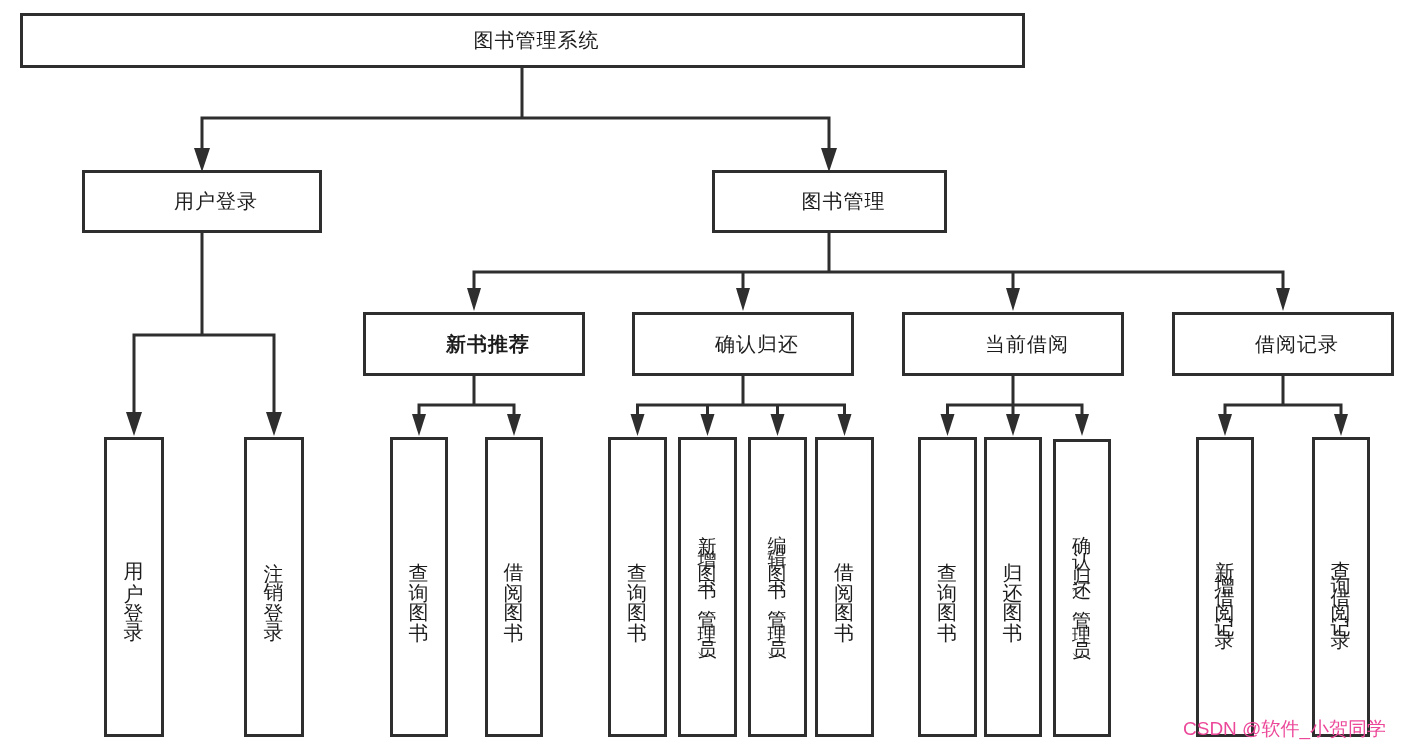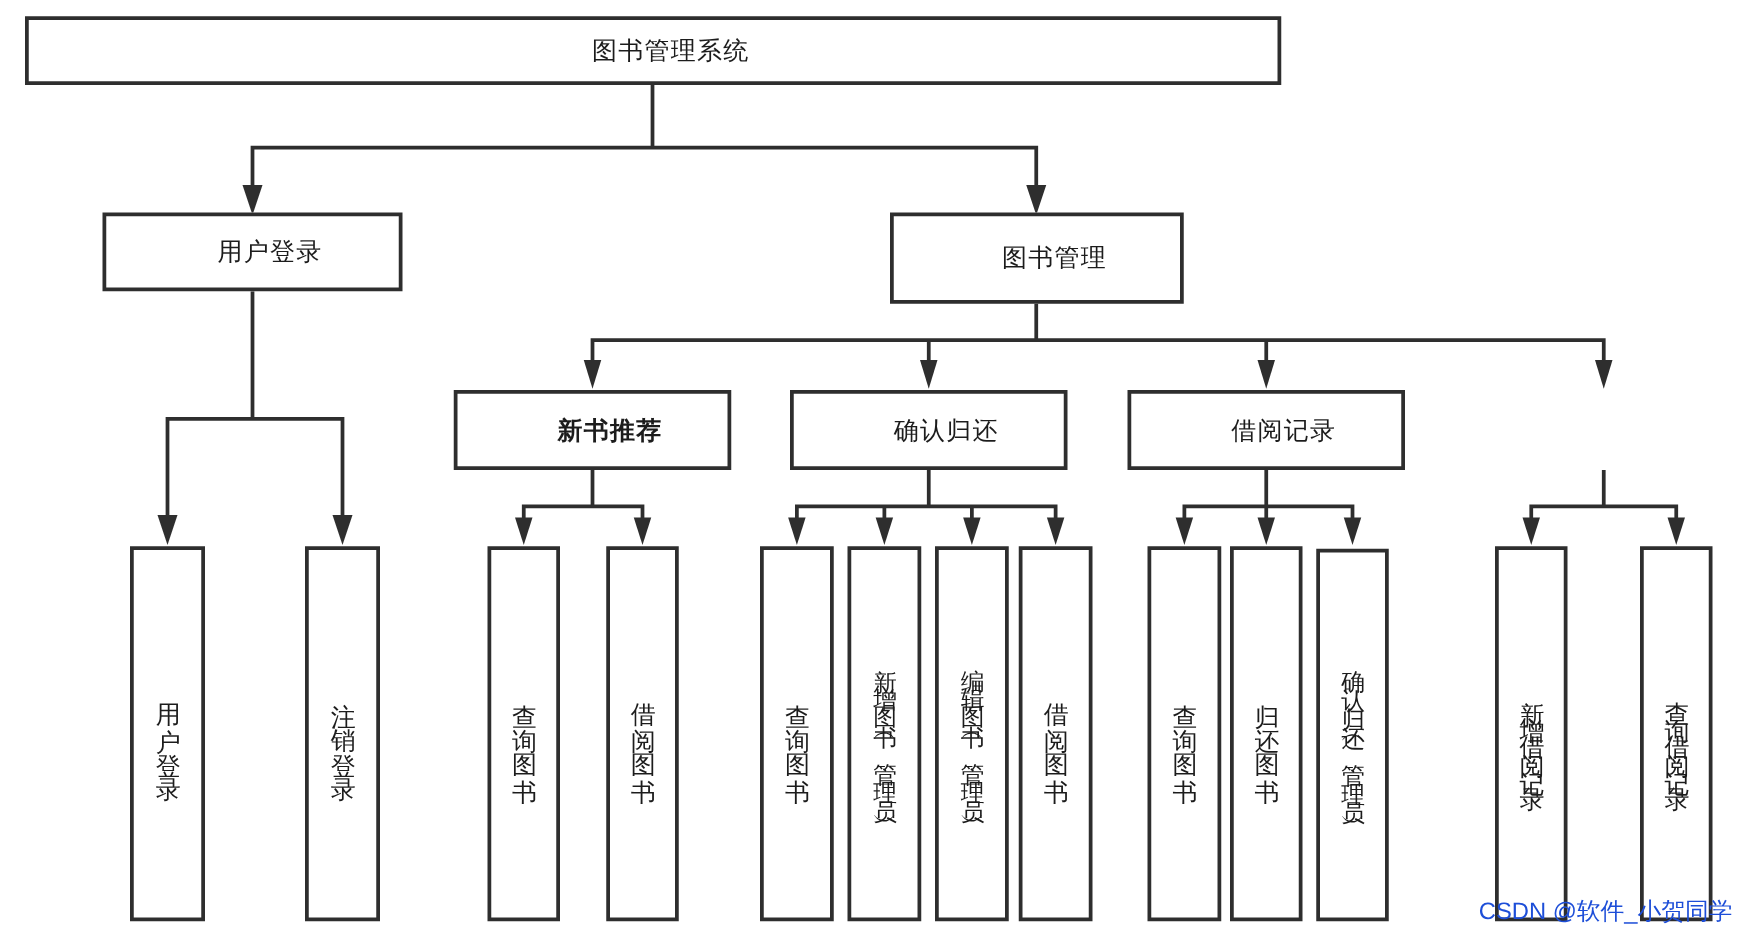--- a/index.html
+++ b/index.html
@@ -30,21 +30,21 @@
     line-height: 1;
     white-space: nowrap;
   }
   .ls4 .vtext { letter-spacing: 20px; }
   .ls6 .vtext { letter-spacing: 14px; }
   .ls8 .vtext { letter-spacing: 15px; font-size: 19px; }
   .watermark {
     position: absolute;
     left: 1183px; top: 716px;
     font-size: 19px;
-    color: #1d4ed8;
+    color: #ec4899;
     z-index: 3;
     white-space: nowrap;
   }
 </style>
 </head>
 <body>
 
 <div class="stage">
 
   <svg class="edge-layer" width="1405" height="747" viewBox="0 0 1405 747">
@@ -97,31 +97,34 @@
     </g>
   </svg>
 
   <div class="node hnode" style="left:20px; top:13px; width:1005px; height:55px;">
     <span>图书管理系统</span>
   </div>
 
   <div class="node hnode" style="left:82px; top:170px; width:240px; height:63px;">
     <span>用户登录</span>
   </div>
-  <div class="node hnode" style="left:712px; top:170px; width:235px; height:73px;">
+  <div class="node hnode" style="left:712px; top:170px; width:235px; height:63px;">
     <span>图书管理</span>
   </div>
 
   <div class="node hnode" style="left:363px; top:312px; width:222px; height:64px;font-weight:bold;">
     <span>新书推荐</span>
   </div>
   <div class="node hnode" style="left:632px; top:312px; width:222px; height:64px;">
     <span>确认归还</span>
   </div>
   <div class="node hnode" style="left:902px; top:312px; width:222px; height:64px;">
+    <span>当前借阅</span>
+  </div>
+  <div class="node hnode" style="left:1172px; top:312px; width:222px; height:64px;">
     <span>借阅记录</span>
   </div>
 
   <div class="node vnode ls4" style="left:104px; top:437px; width:60px; height:300px;">
     <span class="vtext">用户登录</span>
   </div>
   <div class="node vnode ls4" style="left:244px; top:437px; width:60px; height:300px;">
     <span class="vtext">注销登录</span>
   </div>
 

